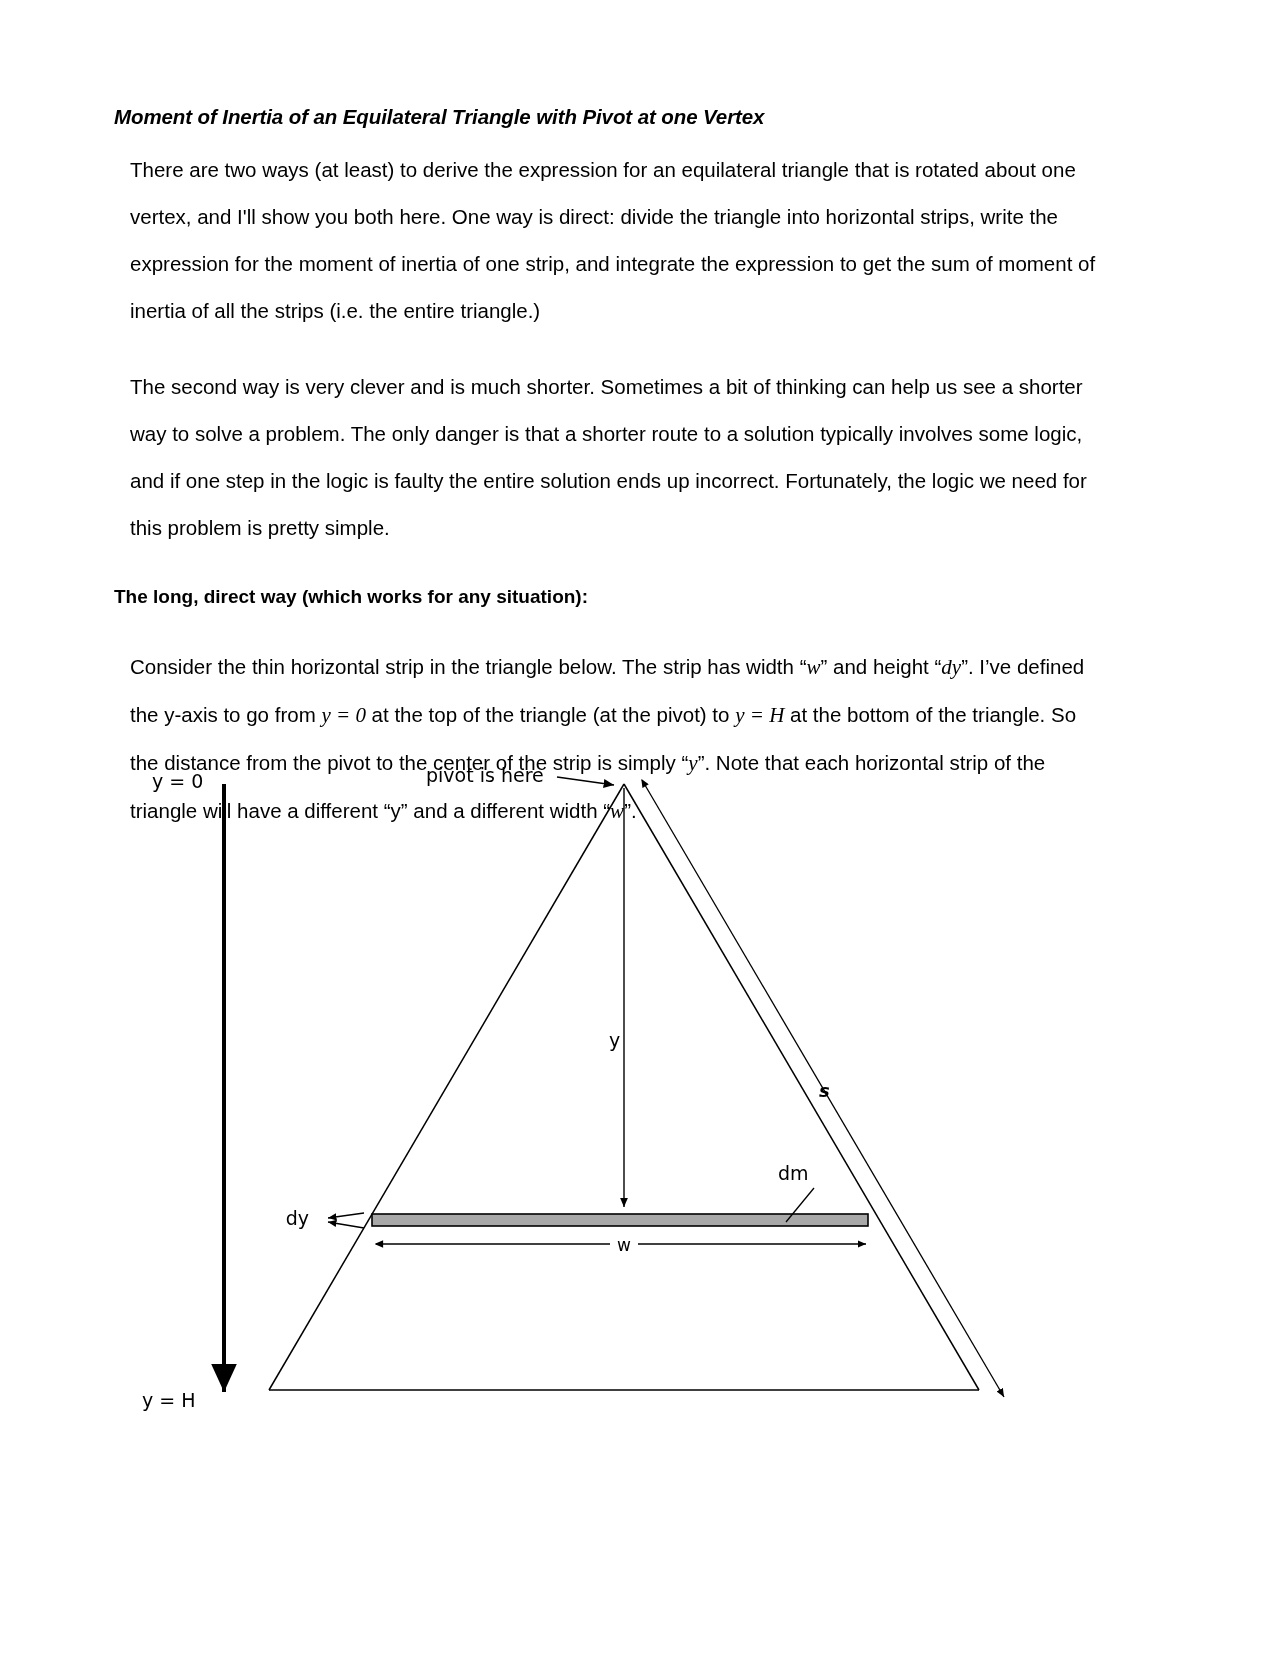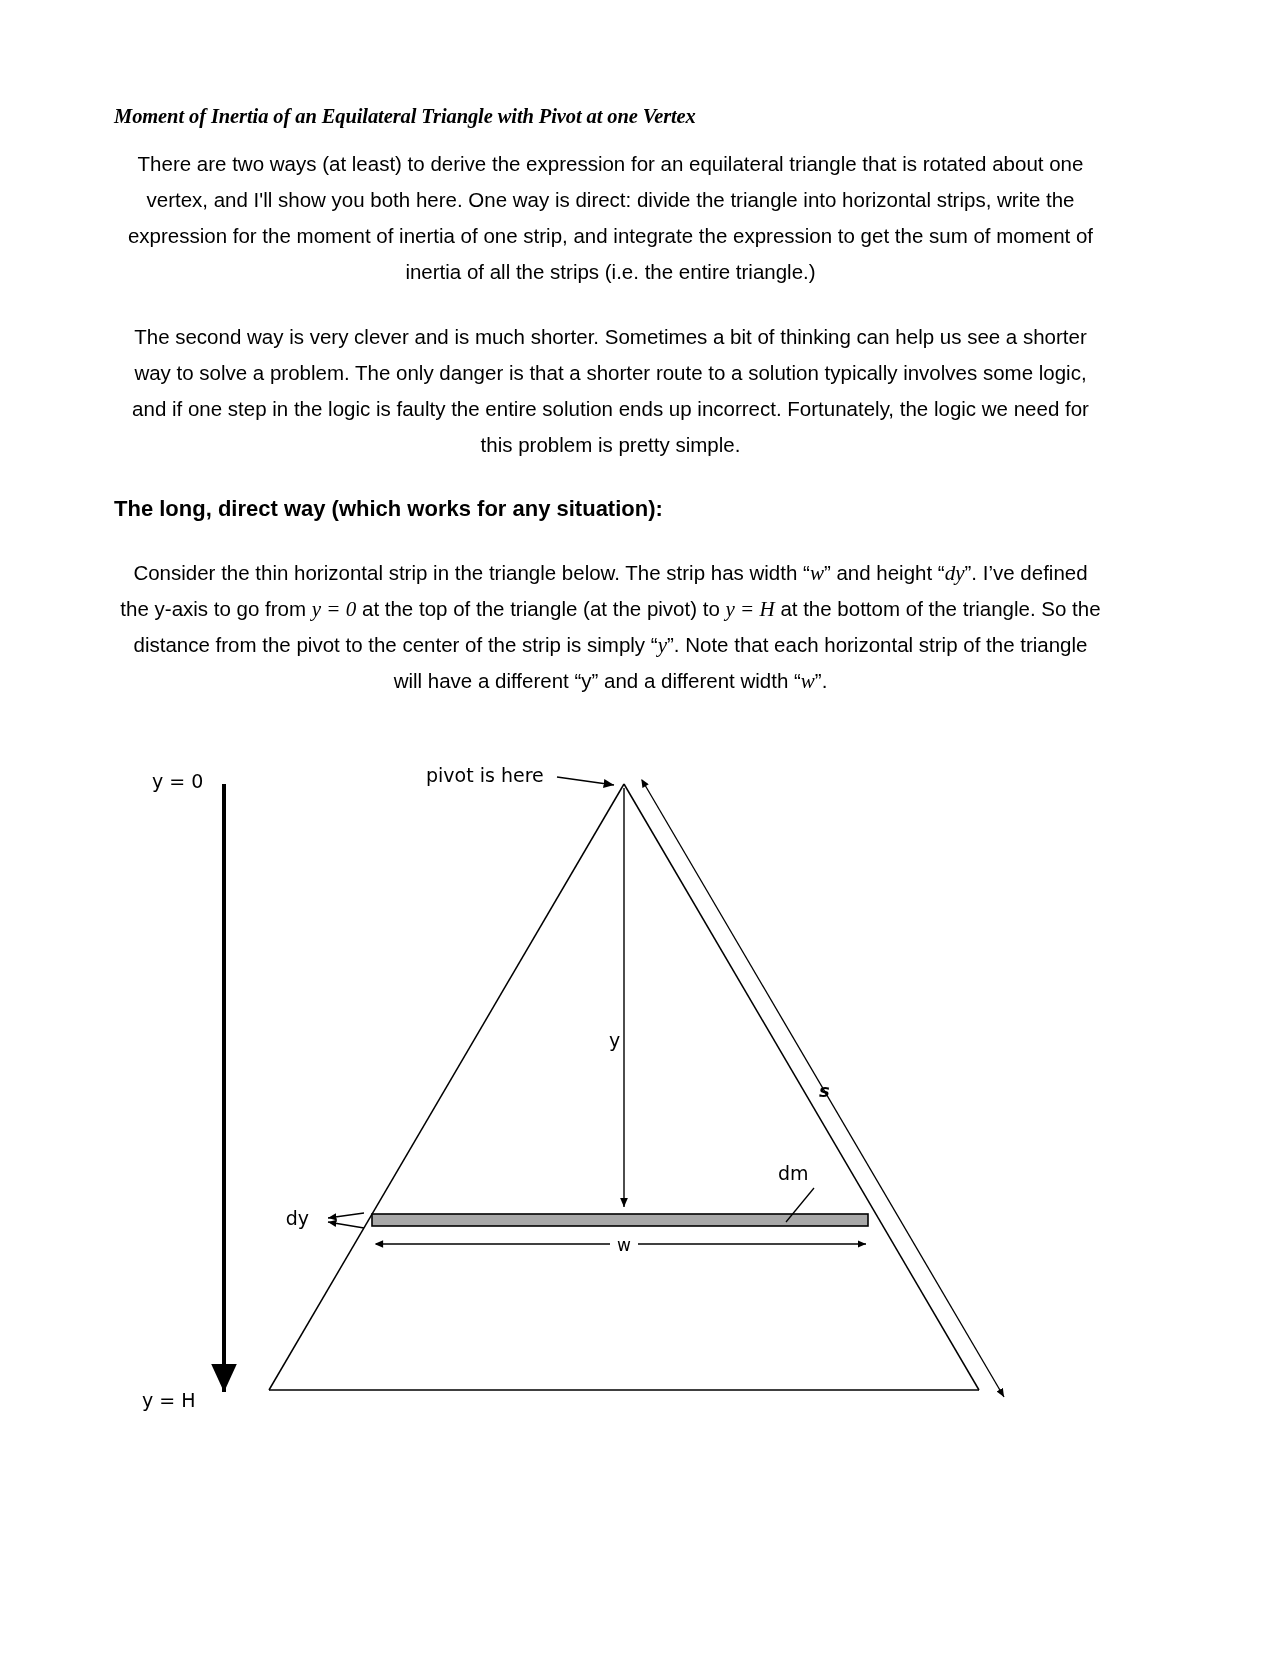--- a/index.html
+++ b/index.html
@@ -28,30 +28,29 @@
     top: 104px;
     width: 990px;
   }
   h1.doc-title {
     font-size: 20.5px;
     font-weight: bold;
     font-style: italic;
     margin: 0 0 16px 0;
     line-height: 1.25;
     letter-spacing: -0.1px;
-    font-family: Liberation Serif, serif;
   }
   p.body-text {
     font-size: 20.5px;
-    line-height: 36px;
-    margin: 0 0 29px 3px;
-    text-align: center;
+    line-height: 47px;
+    margin: 0 0 29px 16px;
+    text-align: left;
   }
   .bold-head {
-    font-size: 22px;
+    font-size: 19px;
     font-weight: bold;
     line-height: 34.5px;
     margin: 16px 0 29px 0;
   }
   .mathit {
     font-family: "Liberation Serif", serif;
     font-style: italic;
     font-size: 21px;
   }
 

